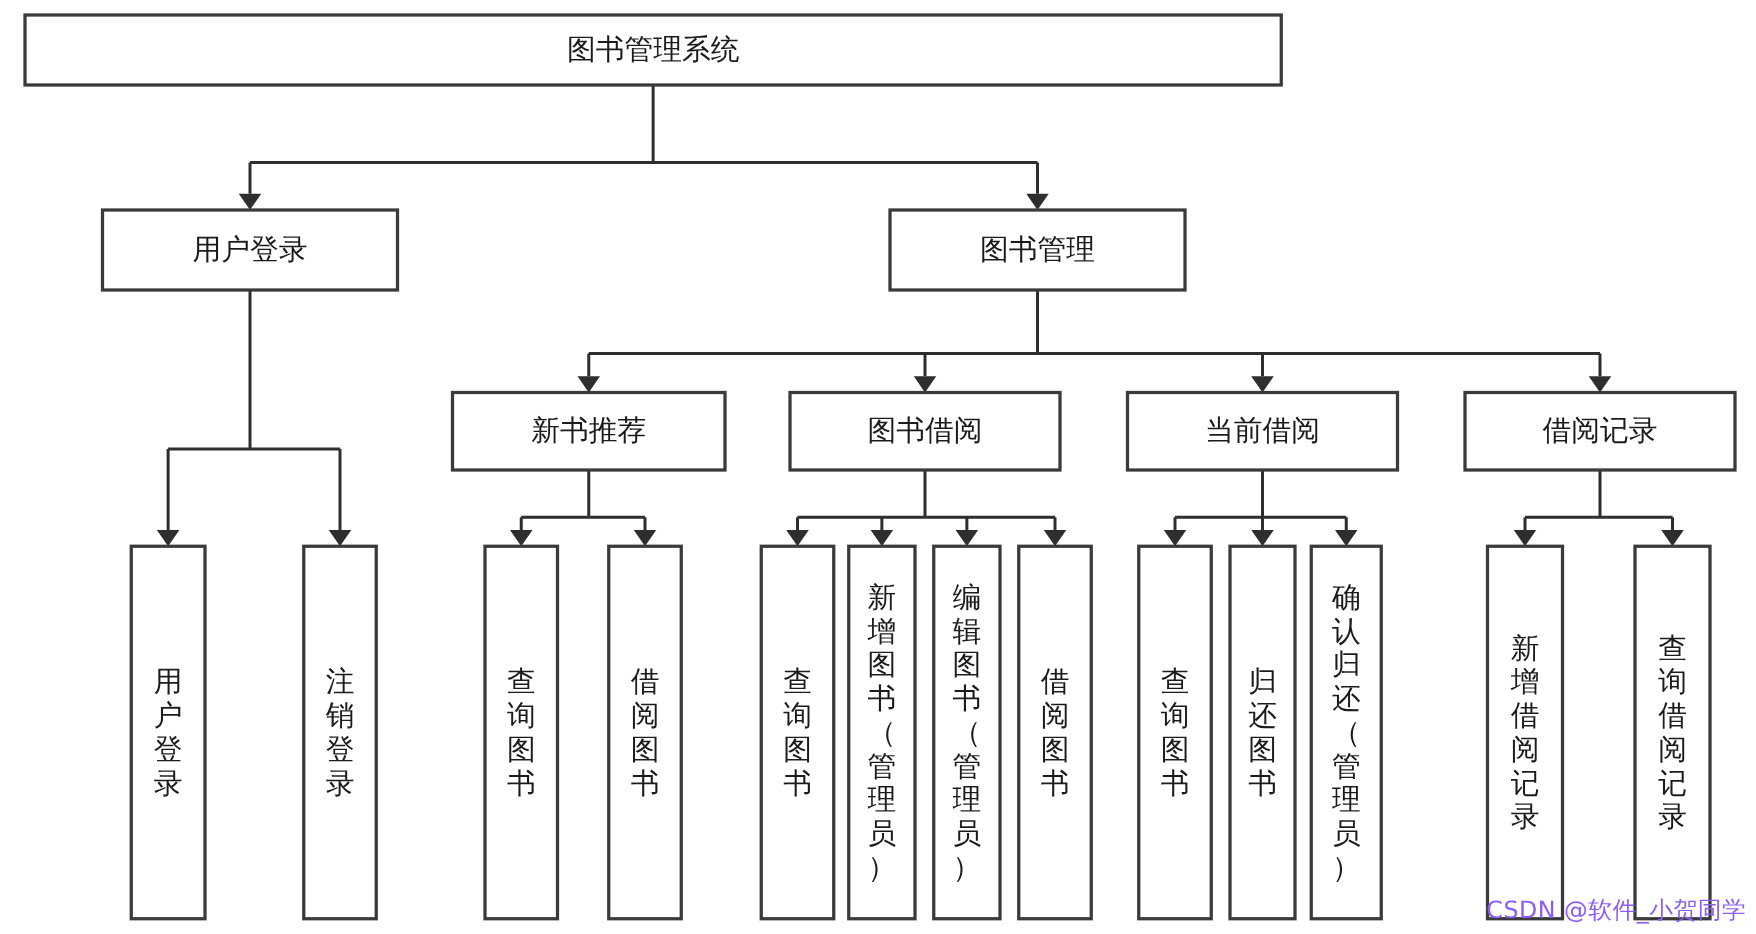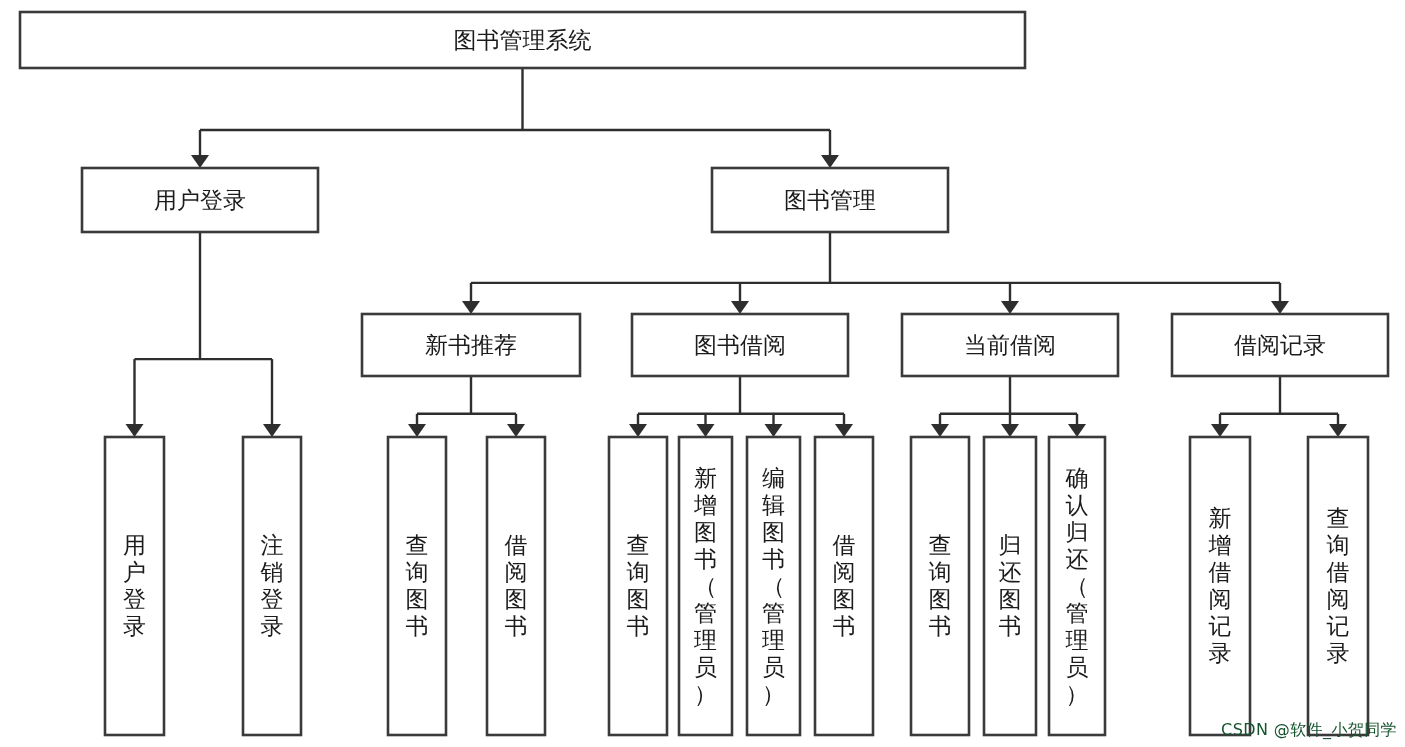--- a/index.html
+++ b/index.html
@@ -54,22 +54,22 @@
   }
   .arrow-head {
     fill: #2e2e2e;
     stroke: none;
   }
   .watermark-text {
     position: absolute;
     right: 8px;
     bottom: 6px;
     font-family: "DejaVu Sans", "Liberation Sans", sans-serif;
-    font-size: 16px;
-    color: #14532d;
+    font-size: 19px;
+    color: #8b5cf6;
     letter-spacing: 0.4px;
     white-space: nowrap;
     user-select: none;
   }
 </style>
 </head>
 <body>
 
 <div id="diagram-root">
   <svg class="flow-canvas" id="flow-canvas" viewBox="0 0 1405 747">

